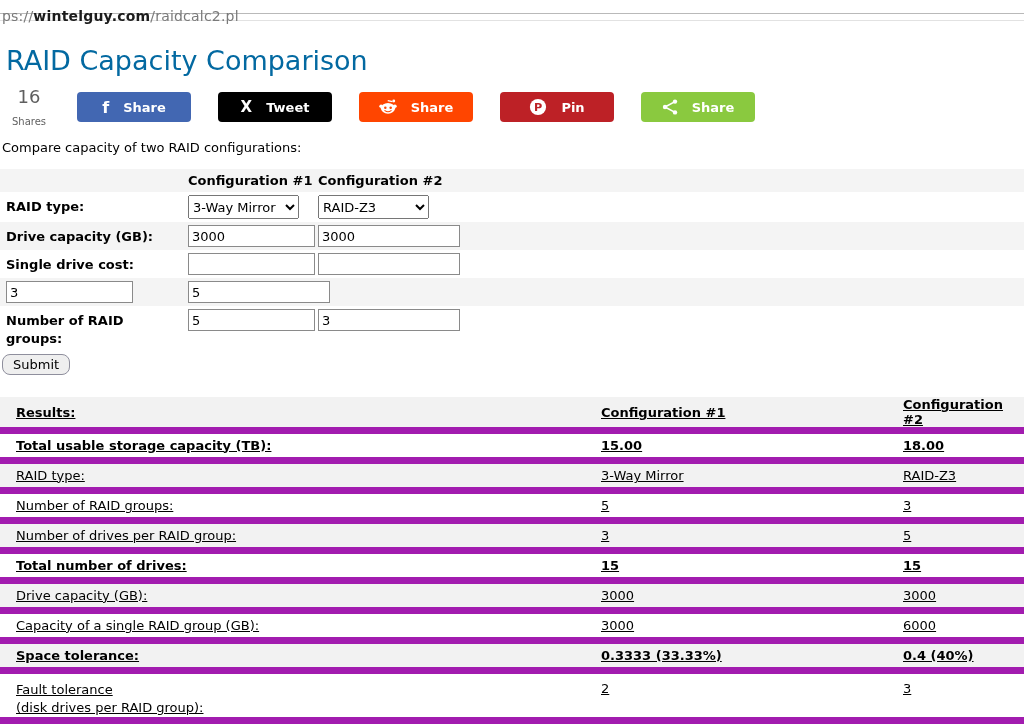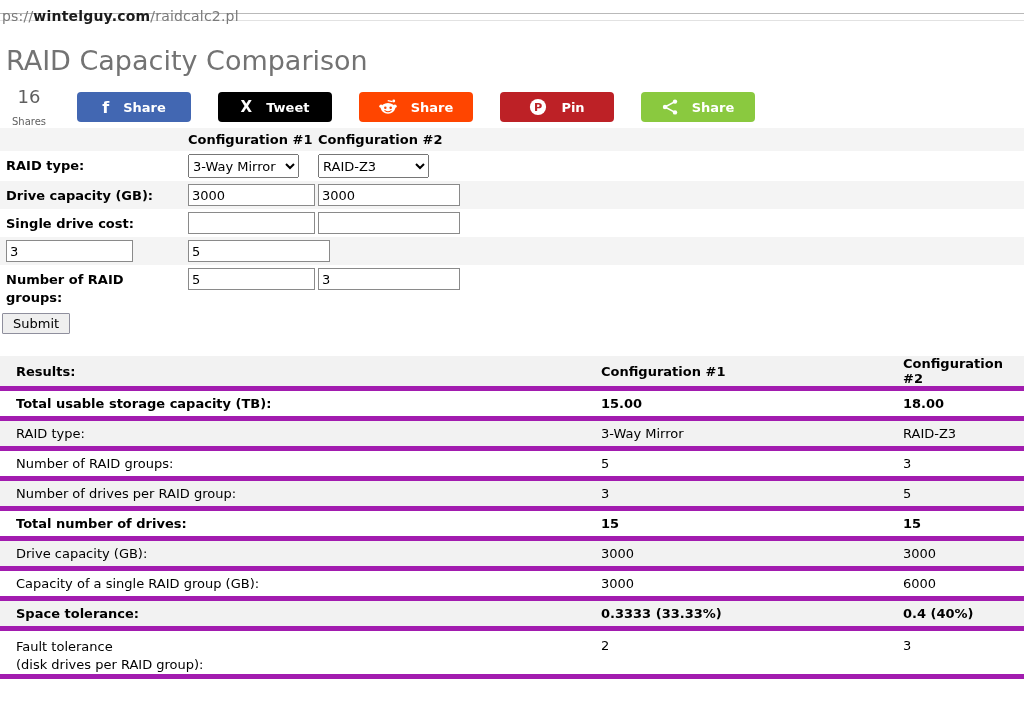--- a/index.html
+++ b/index.html
@@ -6,21 +6,21 @@
   html,body { width:1024px; background:#fff; font-family:"DejaVu Sans","Liberation Sans",sans-serif; color:#000; }
 
   
   .browser-bar { height:14px; padding:6px 0 0 2px; border-bottom:1px solid #b9b9b9; background:#fff; }
   .url { font-size:14px; color:#7a7a7a; letter-spacing:.2px; }
   .url b { color:#1c1c1c; font-weight:700; }
   .chrome-shadow { height:7px; border-bottom:1px solid #e2e2e2; background:#fff; }
 
   
   .content { padding:0; }
-  h1.page-title { font-size:27px; font-weight:400; padding:24px 0 14px 6px; color:#737373; }
+  h1.page-title { font-size:27px; font-weight:400; padding:24px 0 14px 6px; color:#0369a1; }
 
   .share-row { display:flex; align-items:center; gap:27px; padding-left:8px; height:34px; margin-bottom:4px; }
   .share-count { width:42px; text-align:center; line-height:1; color:#5f5f5f; }
   .share-count .num { font-size:18px; }
   .share-count .lbl { font-size:10px; margin-top:11px; }
   .share-btn { display:flex; align-items:center; justify-content:center; gap:14px; width:114px; height:30px;
                border:none; border-radius:4px; color:#fff; font-size:13px; font-weight:700; cursor:pointer;
                font-family:"DejaVu Sans","Liberation Sans",sans-serif; }
   .share-btn .ic { display:flex; align-items:center; }
   .btn-fb { background:#4267B2; }
@@ -40,26 +40,26 @@
   .cfg-head { padding:4px 0 4px 6px; }
   .cfg-head .colhead { font-weight:700; font-size:13px; }
   .cfg-label { font-weight:700; white-space:pre-line; line-height:1.35; padding-top:3px; }
   .cfg-field input { width:127px; height:22px; border:1px solid #8a8a8a; font-size:13px; padding:0 3px;
                      font-family:"DejaVu Sans","Liberation Sans",sans-serif; }
   .cfg-field.wide input { width:142px; }
   .cfg-field select { width:111px; height:24px; font-size:13px;
                       font-family:"DejaVu Sans","Liberation Sans",sans-serif; }
   .submit-btn { margin:4px 0 0 2px; font-size:13px; padding:2px 10px;
                 font-family:"DejaVu Sans","Liberation Sans",sans-serif;
-                background:#efefef; border:1px solid #8f8f9d; border-radius:1px; cursor:pointer; }
+                background:#efefef; border:1px solid #8f8f9d; border-radius:8px; cursor:pointer; }
 
   
   .results { margin-top:22px; width:1024px; font-size:13px; }
   .res-row { display:grid; grid-template-columns:601px 302px 121px; align-items:center;
-             min-height:30px; border-bottom:5px solid #a21caf; }
+             min-height:30px; border-bottom:7px solid #a21caf;text-decoration:underline; }
   .res-row > div:first-child { padding-left:16px; }
   .res-row.gray { background:#f2f2f2; }
   .res-row.emph { font-weight:700; }
   .res-row.head { font-weight:700; min-height:29px; }
   .res-row.tall { min-height:47px; align-items:start; }
   .res-row.tall > div { padding-top:7px; }
   .res-label { white-space:pre-line; line-height:1.4; }
 </style>
 </head>
 <body>
@@ -121,20 +121,21 @@
           <circle cx="13" cy="2.6" r="2.2"></circle>
           <circle cx="3" cy="8" r="2.2"></circle>
           <circle cx="13" cy="13.4" r="2.2"></circle>
           <path d="M3 8 L13 2.6 M3 8 L13 13.4" stroke="#fff" stroke-width="1.6" fill="none"></path>
         </svg>
       </span>
       <span>Share</span>
     </button>
   </div>
 
+  <div class="intro">Compare capacity of two RAID configurations:</div>
 
   <div class="cfg-table">
 
     <div class="cfg-row cfg-head alt">
       <div></div>
       <div class="colhead">Configuration #1</div>
       <div class="colhead">Configuration #2</div>
       <div></div>
     </div>
 

